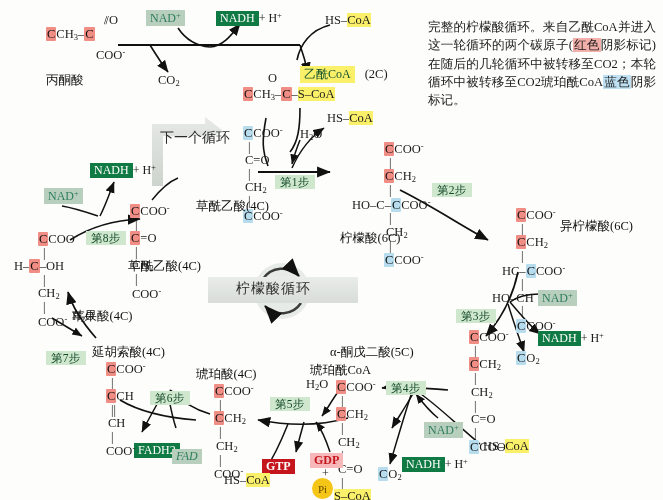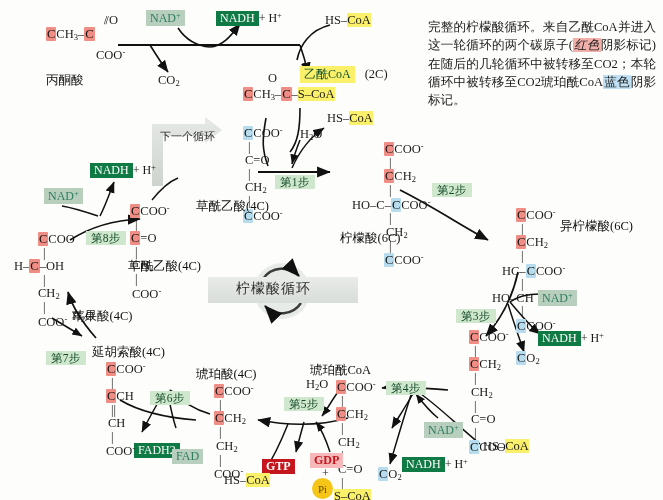--- a/index.html
+++ b/index.html
@@ -21,47 +21,47 @@
   
   .step{
     background:#cfe8cd;color:#14492a;font-size:11.5px;
     padding:1px 5px;white-space:nowrap;letter-spacing:.3px;
   }
   
   .chip{font-size:12px;padding:0px 4px;white-space:nowrap;display:inline-block;}
   .nadh{background:#0f7a43;color:#fff;}
   .nadp{background:#b9cfbe;color:#2e7d5b;}
   .fadh{background:#0f7a43;color:#fff;}
-  .fad{background:#b9cfbe;color:#2e7d5b;}
+  .fad{background:#b9cfbe;color:#2e7d5b;font-style:italic;}
   .coa{background:#fbf06a;color:#1a1a1a;margin-top:16px;}
   .acoa{background:#fbf06a;color:#14532d;}
   .gtp{background:#c4161c;color:#fff;font-weight:bold;}
   .gdp{background:#f6b8b8;color:#c4161c;font-weight:bold;}
   .pi{background:#f5c518;color:#6b4e00;border-radius:50%;
       width:21px;height:21px;display:flex;align-items:center;justify-content:center;
       font-size:11px;}
   .plus{font-size:12px;}
   
   .desc{
     font-size:12.6px;line-height:1.45;color:#1a1a1a;width:228px;
     text-align:justify;font-family:"Liberation Serif","DejaVu Serif",serif;
   }
-  .hl-red{background:#f3b0aa;padding:0 1px;font-style:italic;}
+  .hl-red{background:#f3b0aa;padding:0 1px;}
   .hl-blue{background:#bfe0f2;padding:0 1px;}
   
   .cyclebar{
     position:absolute;left:208px;top:277px;width:150px;height:26px;
     background:linear-gradient(180deg,#e9ece9,#d8ddd8);
   }
   .cyclelabel{
     position:absolute;left:236px;top:280px;font-size:14px;letter-spacing:1px;
     color:#2d2d2d;z-index:6;white-space:nowrap;
   }
   .nextcycle{
-    position:absolute;left:160px;top:129px;font-size:11px;color:#2b2b2b;
+    position:absolute;left:160px;top:129px;font-size:14px;color:#2b2b2b;
     z-index:6;white-space:nowrap;
   }
   svg{position:absolute;left:0;top:0;overflow:visible;}
 </style>
 </head>
 <body>
 
 <div id="stage">
 
   <svg width="663" height="500">
@@ -262,20 +262,21 @@
   <div class="abs" style="left:538px;top:288px;">
     <span class="chip nadp"><span>NAD</span><span class="sup">+</span></span>
   </div>
   <div class="abs" style="left:538px;top:328px;">
     <span class="chip nadh">NADH</span><span class="plus"><span>+ H</span><span class="sup">+</span></span>
   </div>
   <div class="abs mol" style="left:516px;top:352px;">
     <span class="cb">C</span><span>O</span><span class="r">2</span>
   </div>
 
+  <div class="abs name" style="left:330px;top:344px;">α-酮戊二酸(5C)</div>
   <div class="abs mol" style="left:455px;top:330px;">
     <div style="padding-left:14px;"><span class="cr">C</span><span>COO</span><span class="sup">-</span></div>
     <div style="padding-left:19px;">|</div>
     <div style="padding-left:14px;"><span class="cr">C</span><span>CH</span><span class="r">2</span></div>
     <div style="padding-left:19px;">|</div>
     <div style="padding-left:16px;"><span>CH</span><span class="r">2</span></div>
     <div style="padding-left:19px;">|</div>
     <div style="padding-left:16px;">C=O</div>
     <div style="padding-left:19px;">|</div>
     <div style="padding-left:14px;"><span class="cb">C</span><span>COO</span><span class="sup">-</span></div>
@@ -303,21 +304,21 @@
     <div style="padding-left:11px;">|</div>
     <div style="padding-left:6px;"><span class="cr">C</span><span>CH</span><span class="r">2</span></div>
     <div style="padding-left:11px;">|</div>
     <div style="padding-left:8px;"><span>CH</span><span class="r">2</span></div>
     <div style="padding-left:11px;">|</div>
     <div style="padding-left:8px;">C=O</div>
     <div style="padding-left:11px;">|</div>
     <div style="padding-left:4px;"><span class="coa">S–CoA</span></div>
   </div>
 
-  <div class="abs" style="left:264px;top:394px;padding-left:20px;">
+  <div class="abs" style="left:250px;top:394px;padding-left:20px;">
     <span class="step">第5步</span>
   </div>
   <div class="abs mol" style="left:306px;top:378px;">
     <span>H</span><span class="r">2</span><span>O</span>
   </div>
   <div class="abs" style="left:262px;top:456px;">
     <span class="chip gtp">GTP</span>
   </div>
   <div class="abs" style="left:310px;top:450px;">
     <span class="chip gdp">GDP</span>

